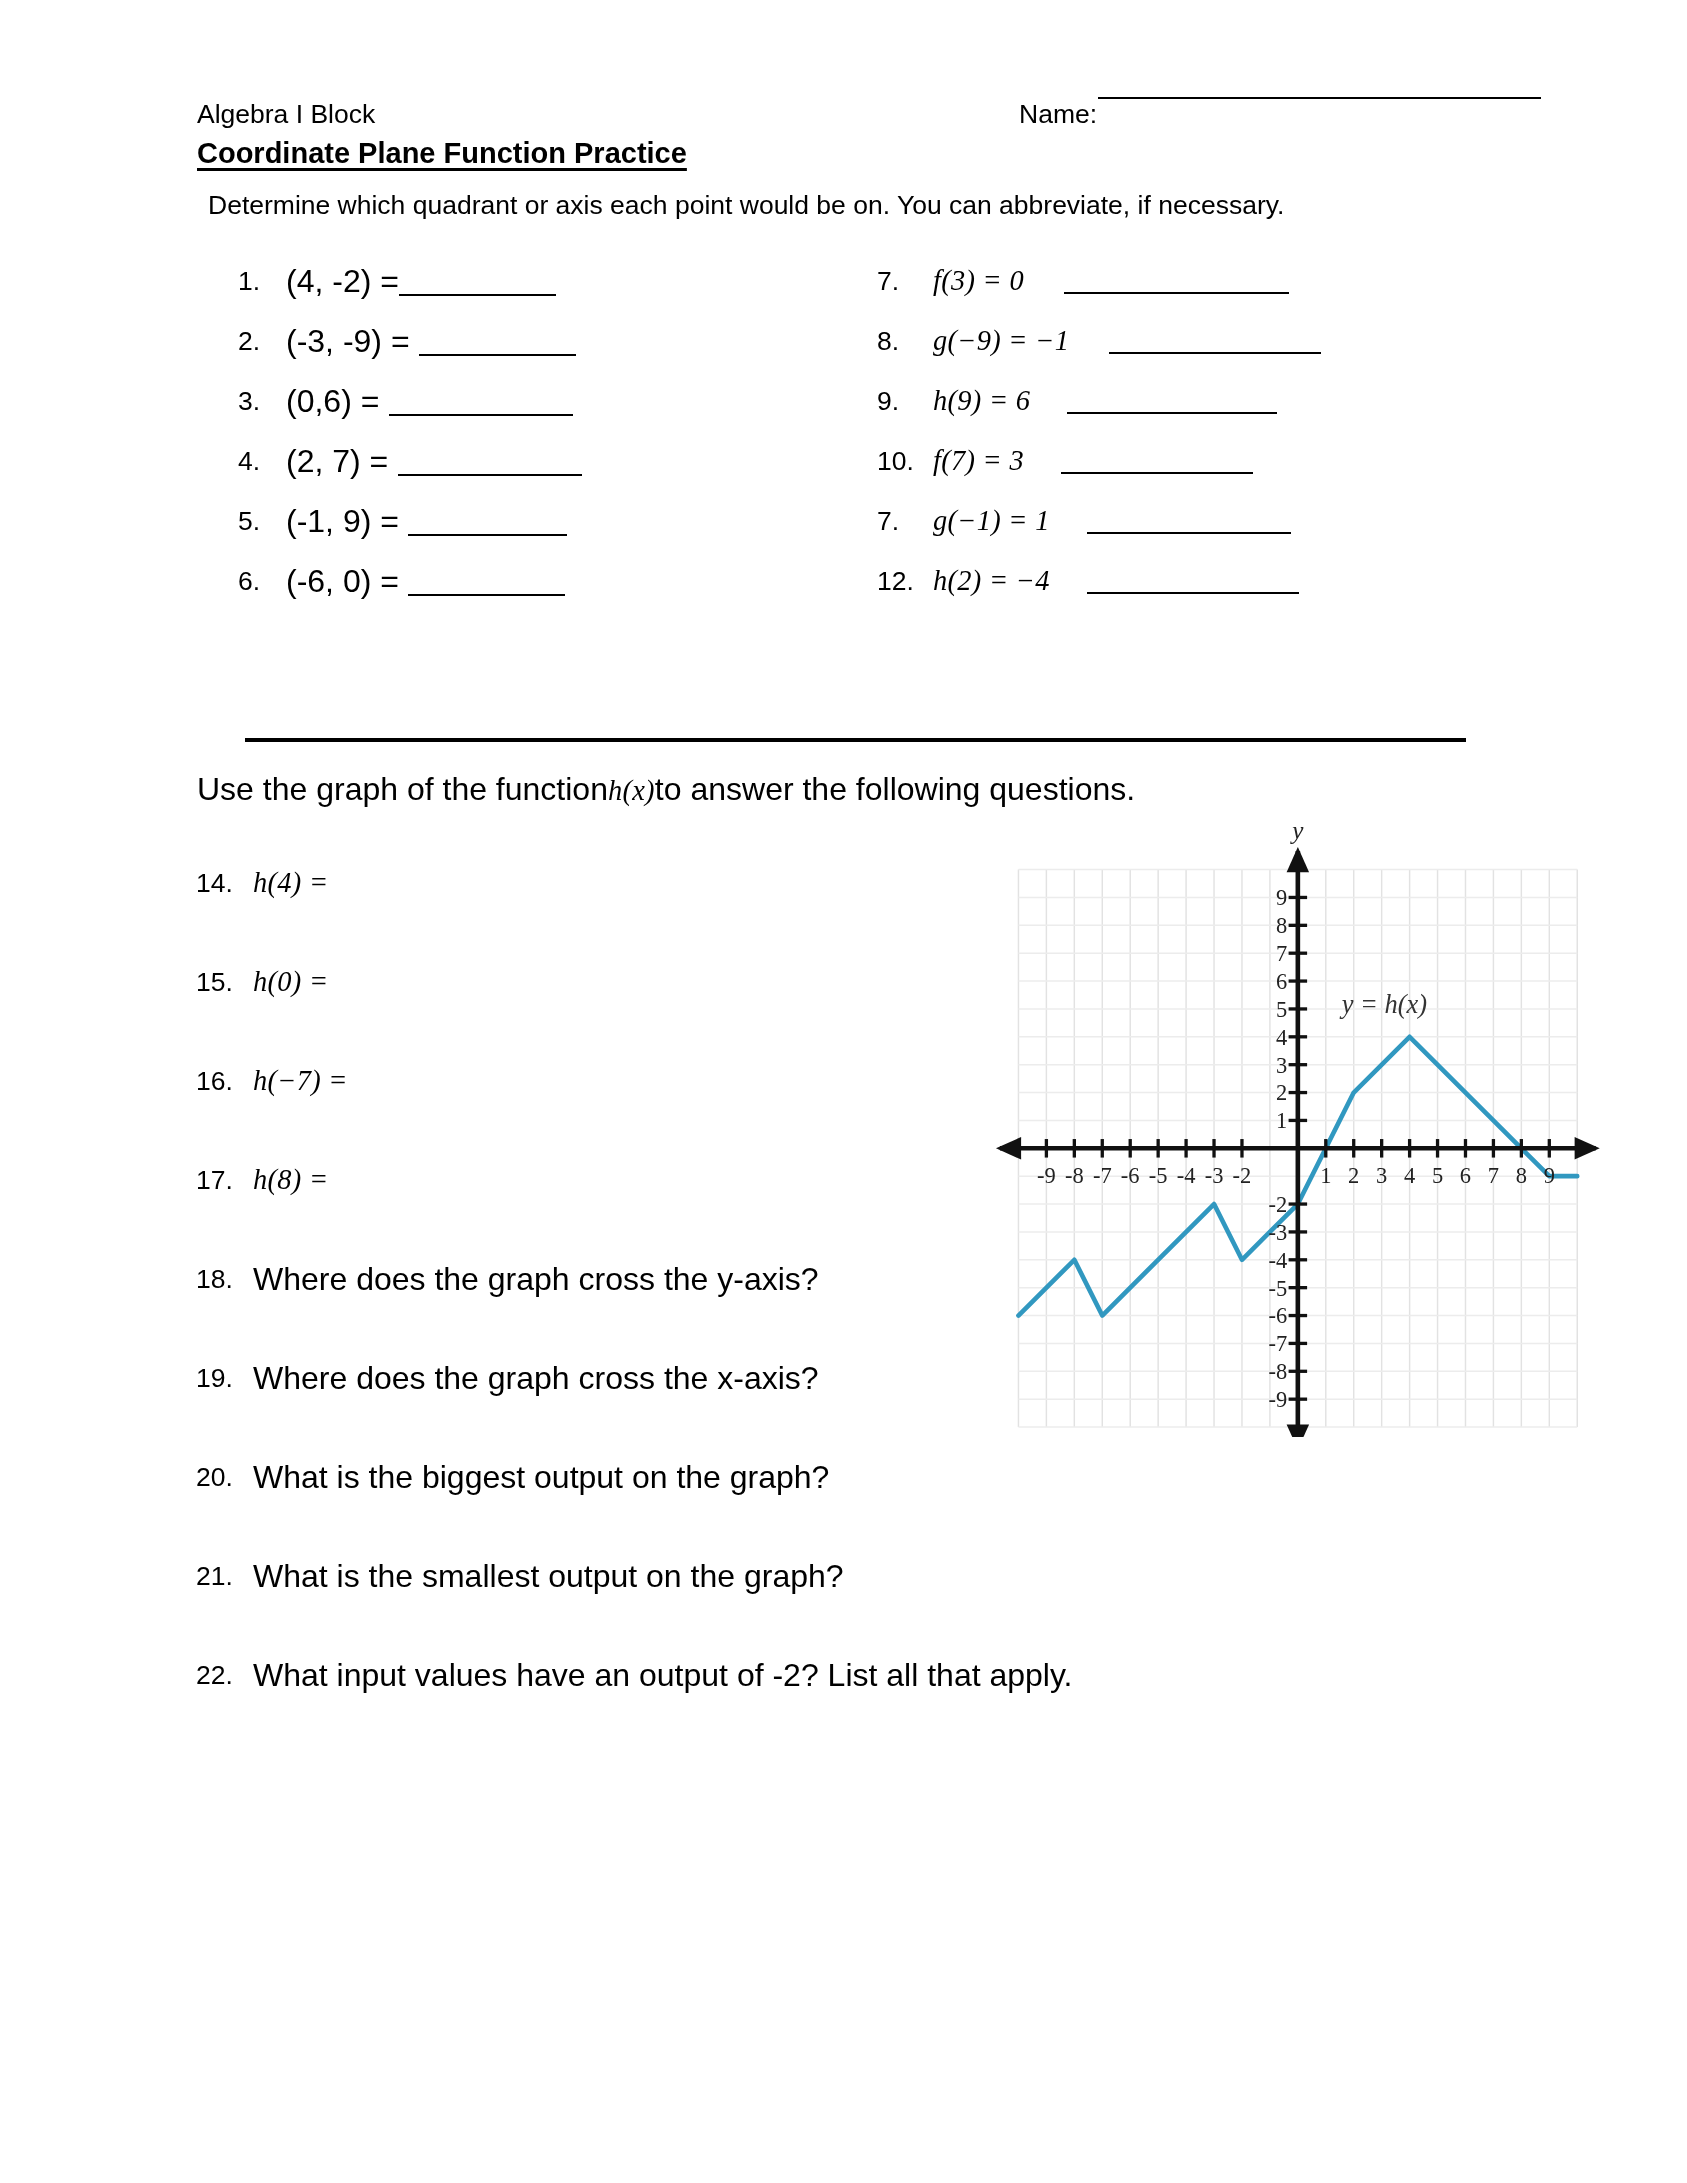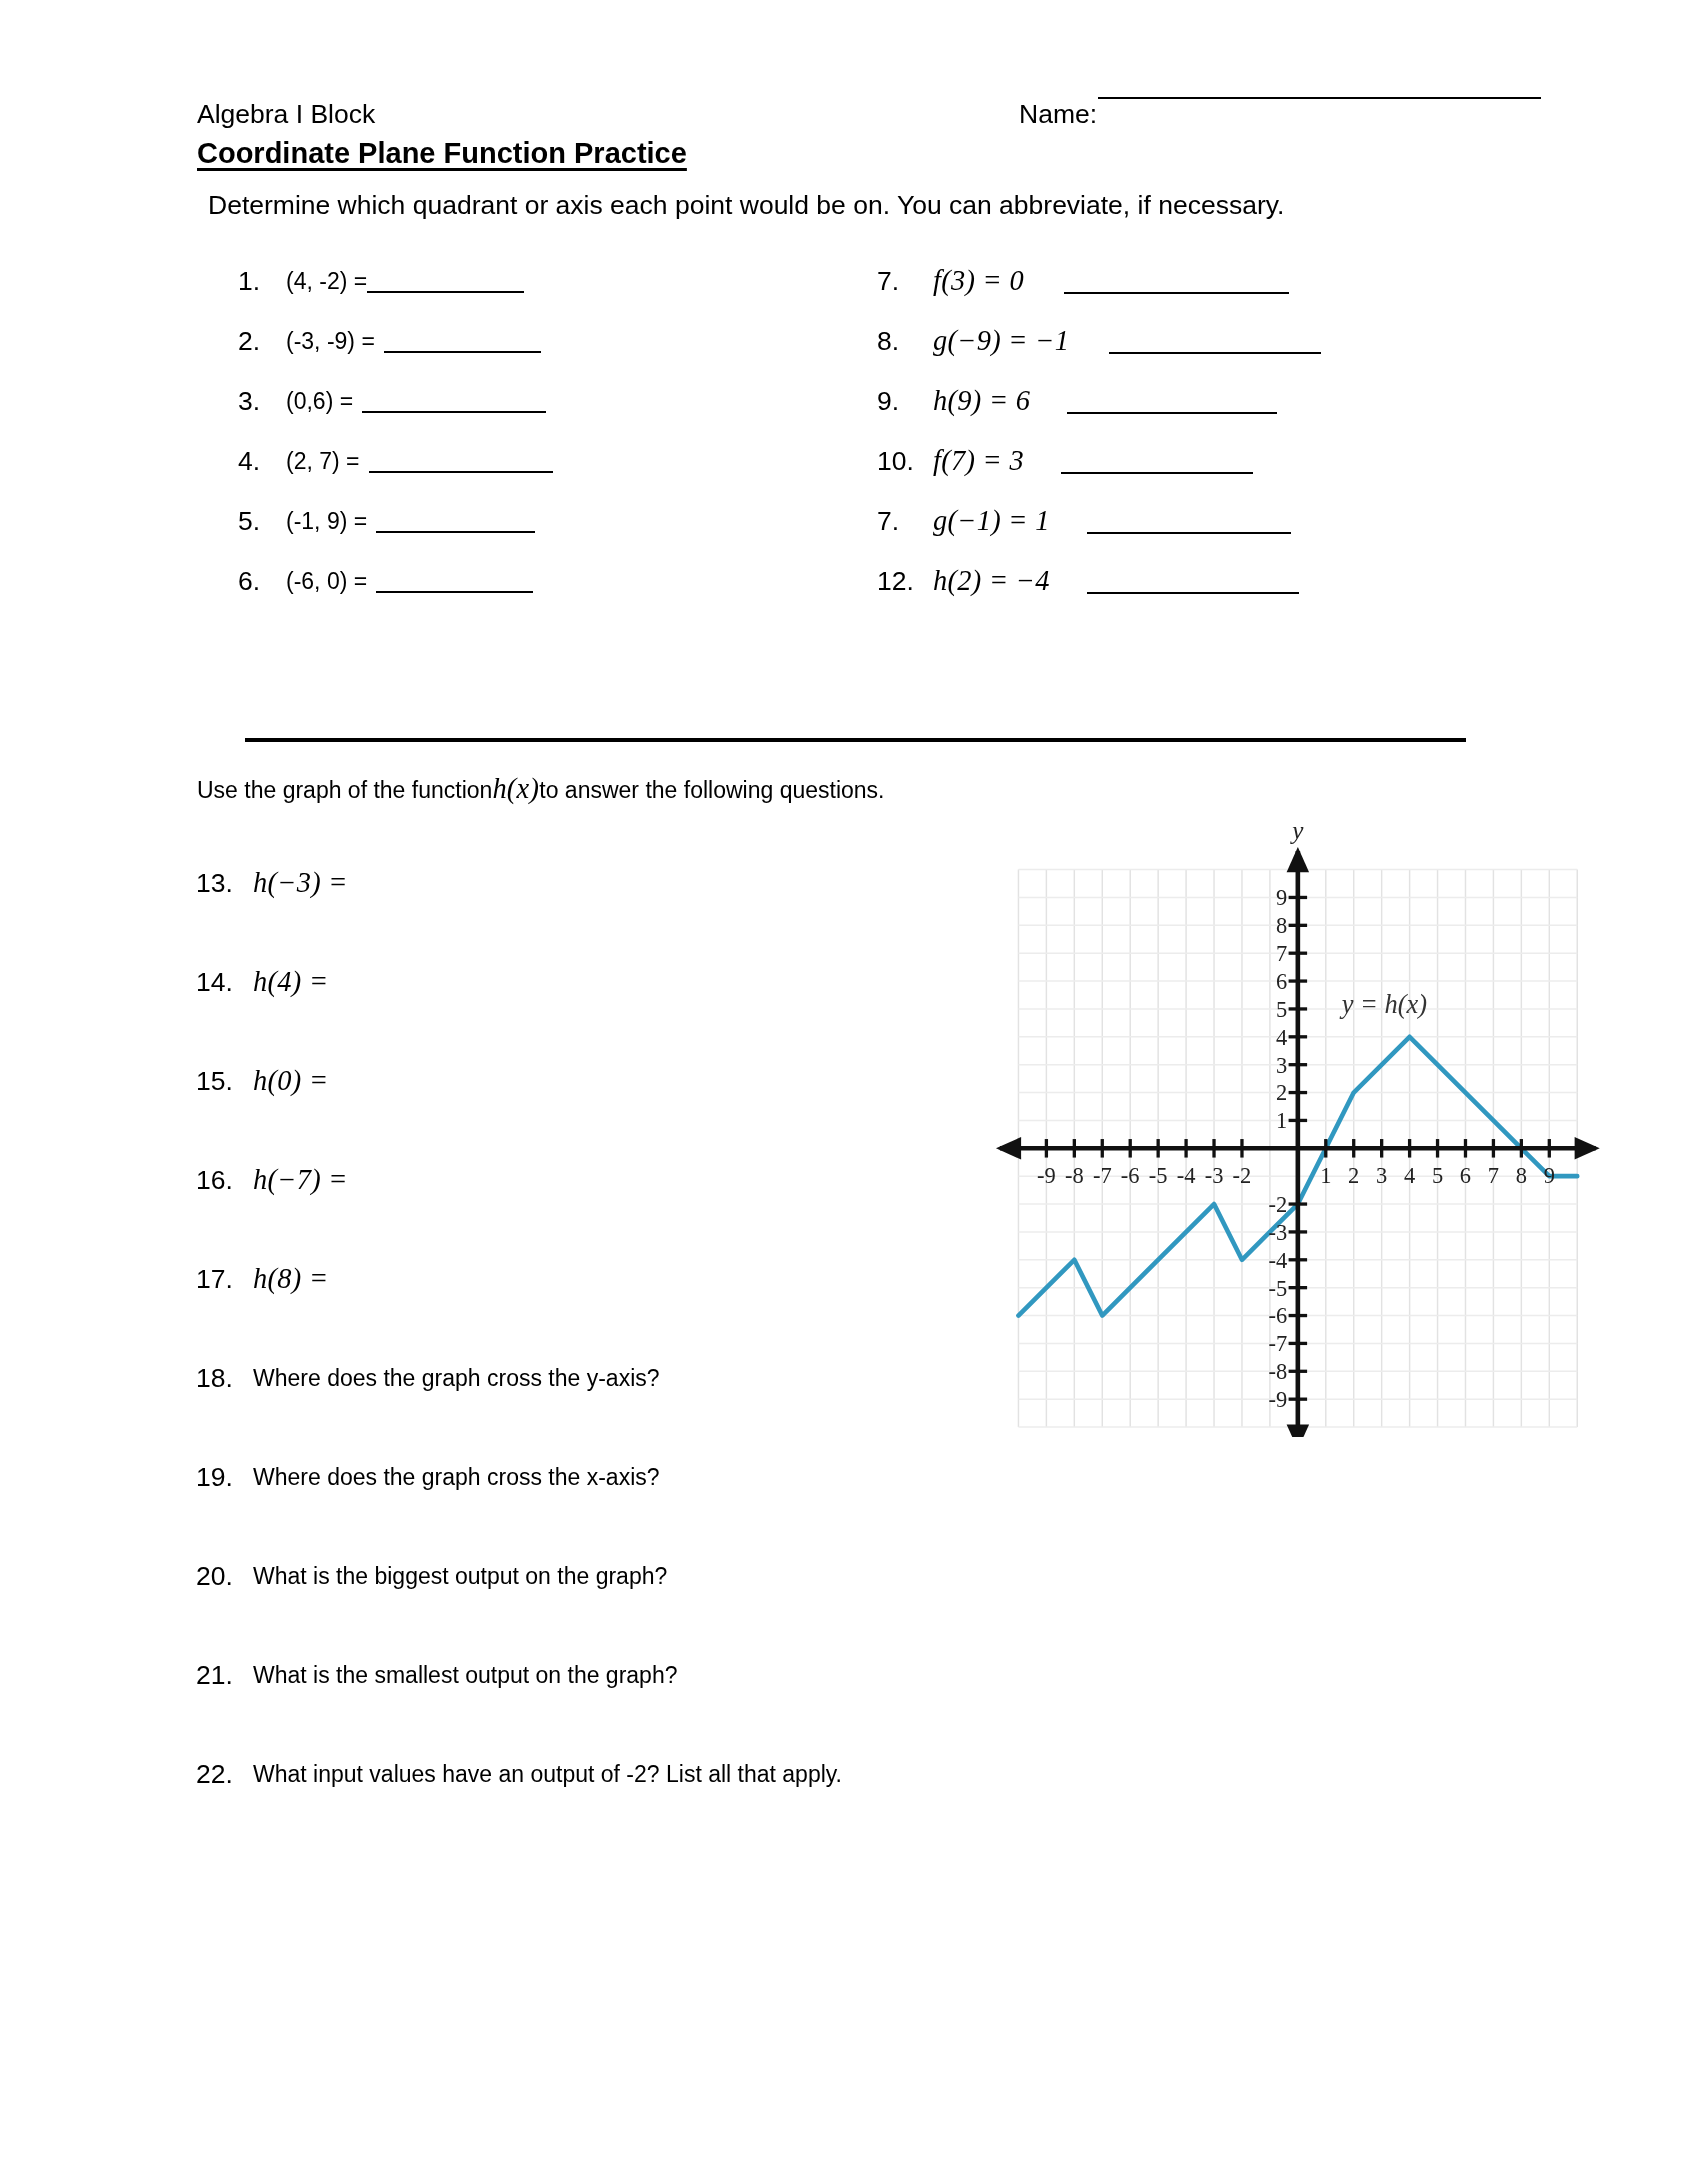--- a/index.html
+++ b/index.html
@@ -102,21 +102,21 @@
     align-items: baseline;
   }
   .mathtxt {
     font-family: "Liberation Serif", serif;
     font-style: italic;
     font-size: 28.4px;
     line-height: 32px;
     letter-spacing: 0.3px;
   }
   .plaintxt {
-    font-size: 23px;
+    font-size: 32px;
     line-height: 32px;
   }
   .blankline {
     display: inline-block;
     border-bottom: 2.6px solid #000;
     position: relative;
     top: 4px;
   }
 
   
@@ -278,24 +278,20 @@
 
   <div class="divider"></div>
 
   <div class="graph-instructions">
     <span class="plaintxt">Use the graph of the function </span>
       <span class="mathtxt">h(x)</span>
       <span class="plaintxt"> to answer the following questions.</span>
   </div>
 
   <div class="qlist2" id="qlist2">
-      <div class="q2row">
-        <span class="q2num">13.</span>
-        <span class="mathtxt">h(−3) =</span>
-      </div>
       <div class="q2row">
         <span class="q2num">14.</span>
         <span class="mathtxt">h(4) =</span>
       </div>
       <div class="q2row">
         <span class="q2num">15.</span>
         <span class="mathtxt">h(0) =</span>
       </div>
       <div class="q2row">
         <span class="q2num">16.</span>

